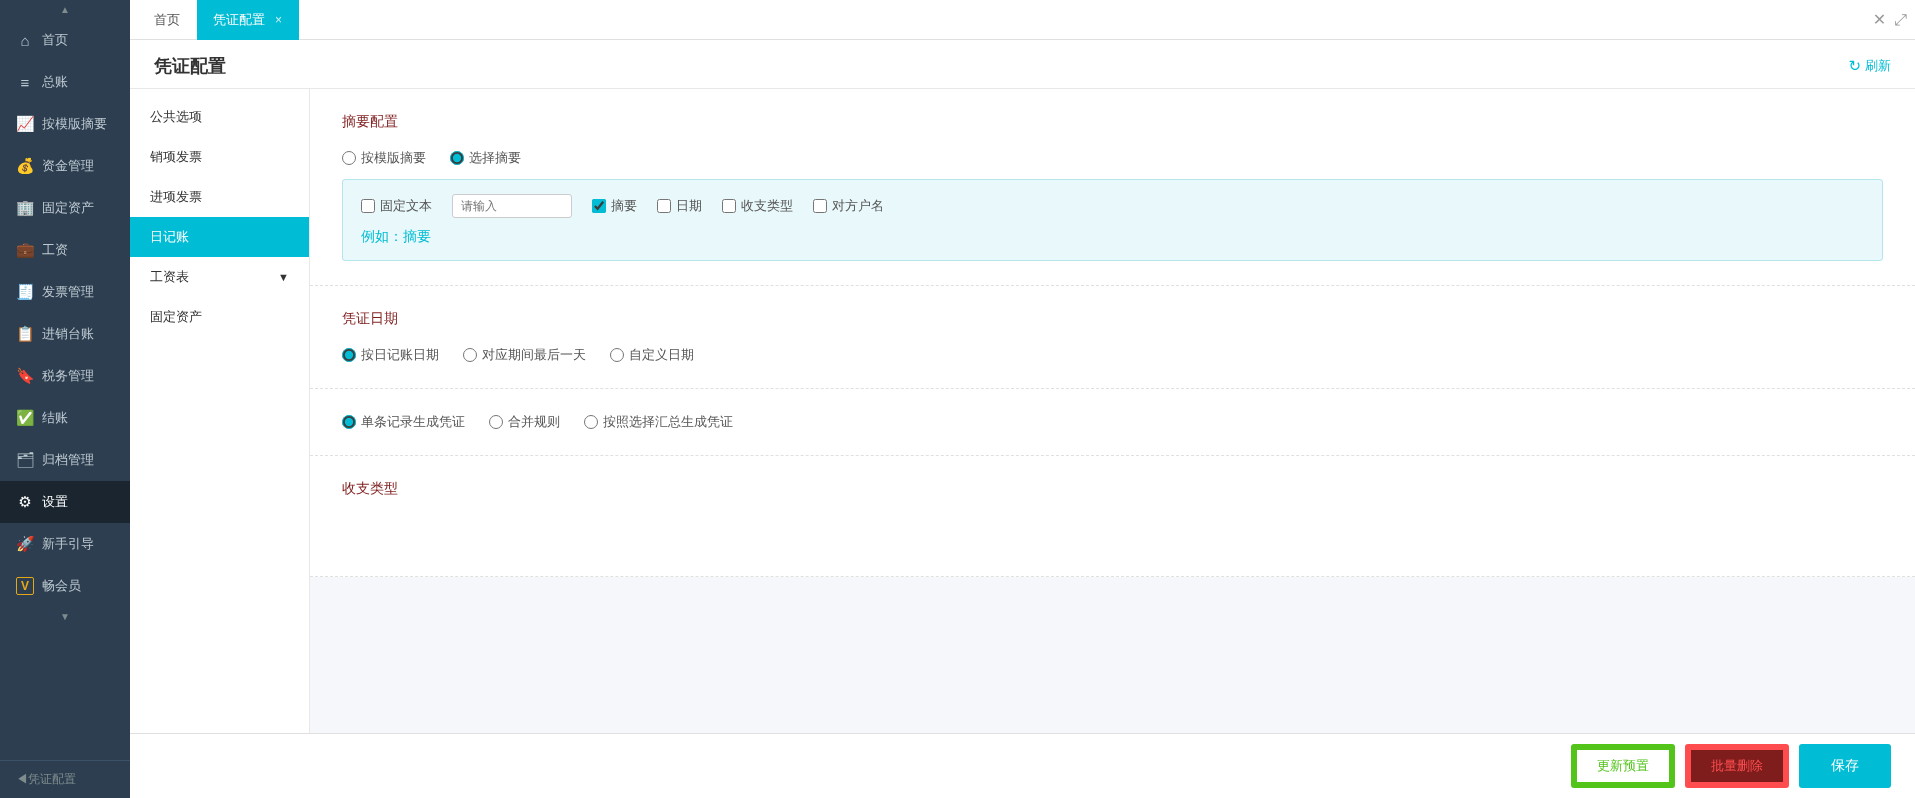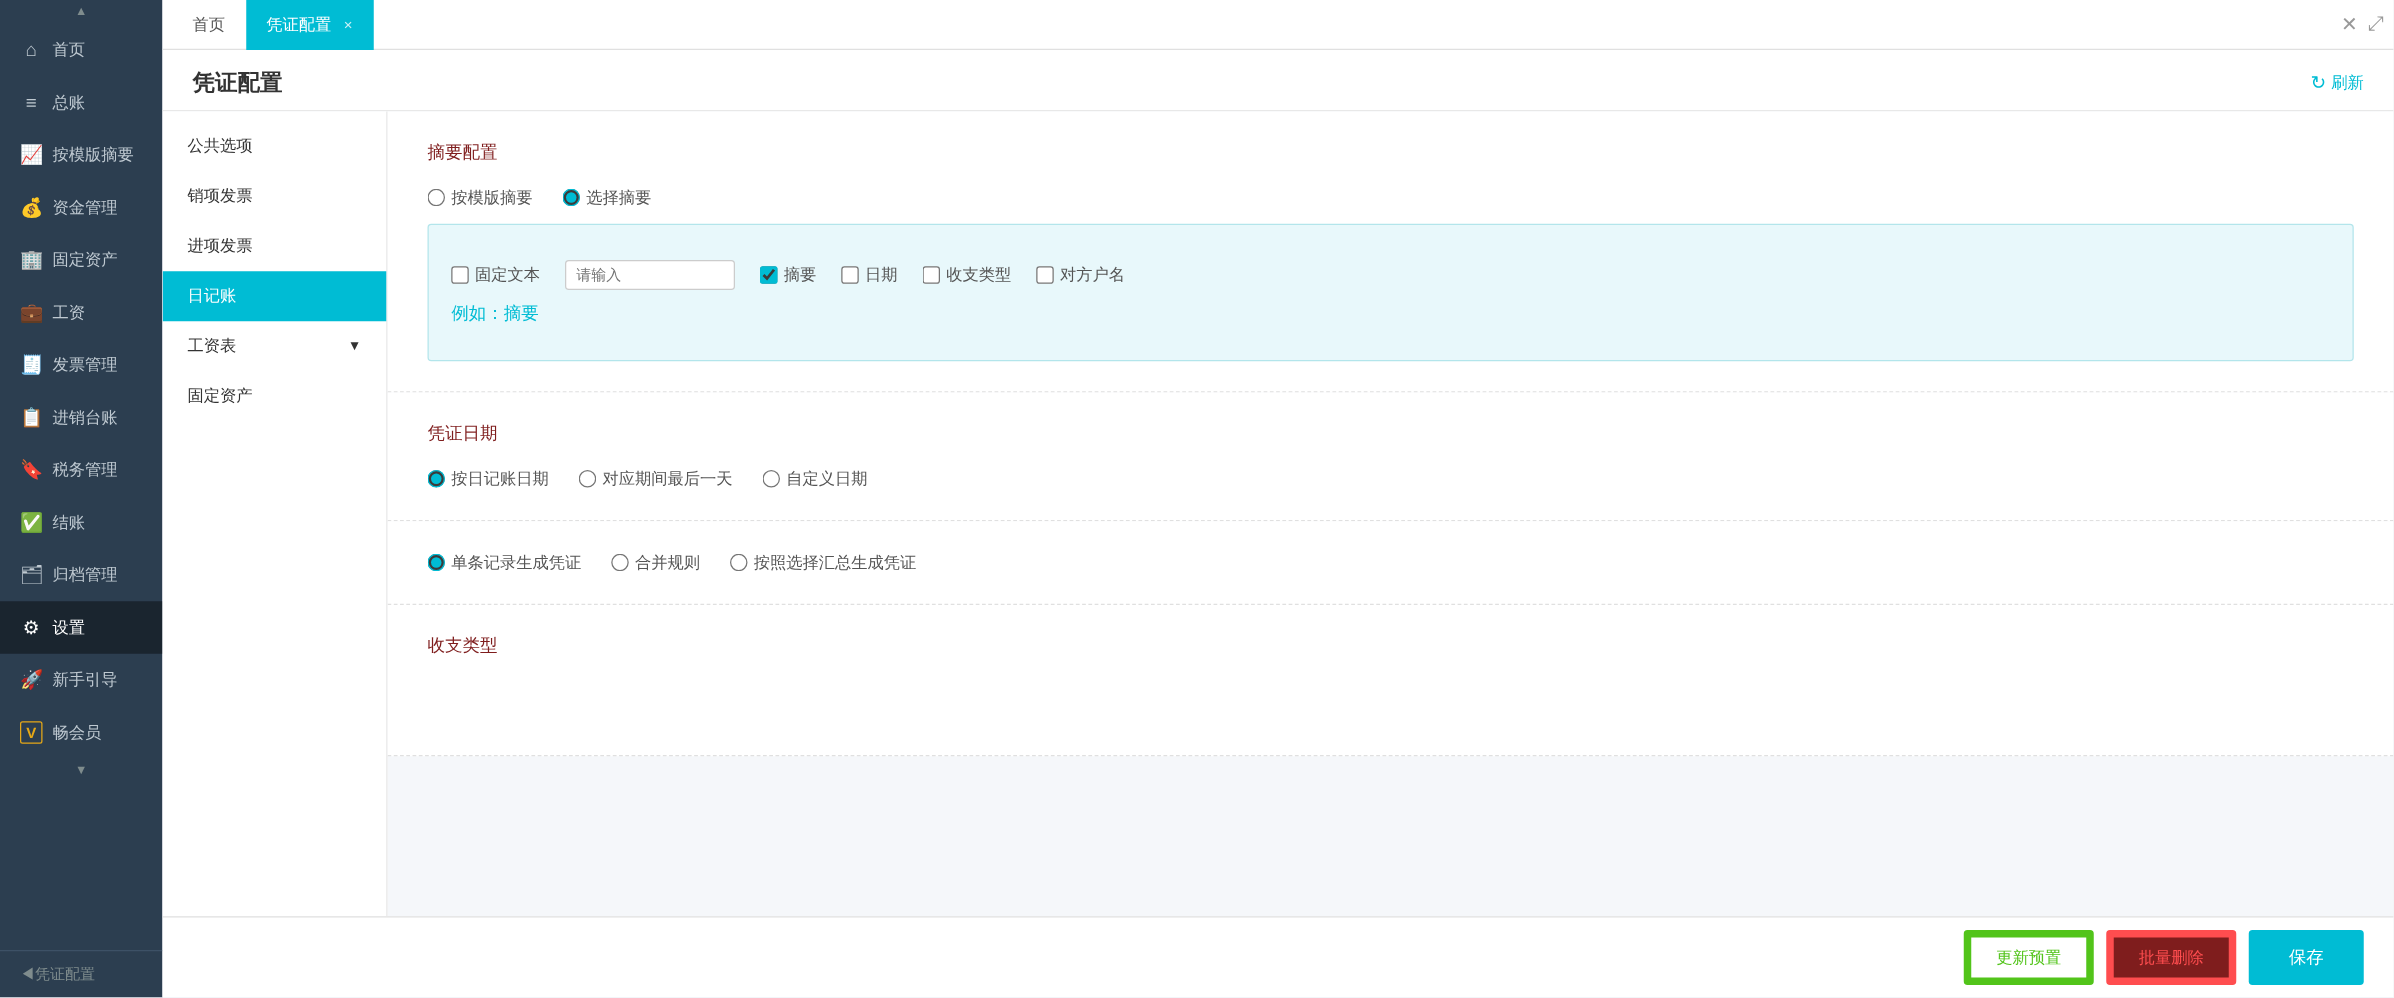--- a/index.html
+++ b/index.html
@@ -181,37 +181,37 @@
       cursor: pointer;
       accent-color: #00bcd4;
       width: 14px; height: 14px;
     }
 
     
     .abstract-config-box {
       background: #e8f8fb;
       border: 1px solid #b3e5eb;
       border-radius: 3px;
-      padding: 28px 18px;
+      padding: 14px 18px;
       margin-top: 12px;
     }
     .abstract-config-row {
       display: flex;
       align-items: center;
       gap: 20px;
       flex-wrap: wrap;
     }
     .abstract-config-input {
       border: 1px solid #ccc;
       border-radius: 3px;
       padding: 4px 8px;
       font-size: 12px;
       color: #aaa;
       background: #fff;
-      width: 136px;
+      width: 120px;
       outline: none;
     }
     .example-text {
       color: #00bcd4;
       font-size: 14px;
       margin-top: 10px;
     }
 
     
     .bottom-bar {

